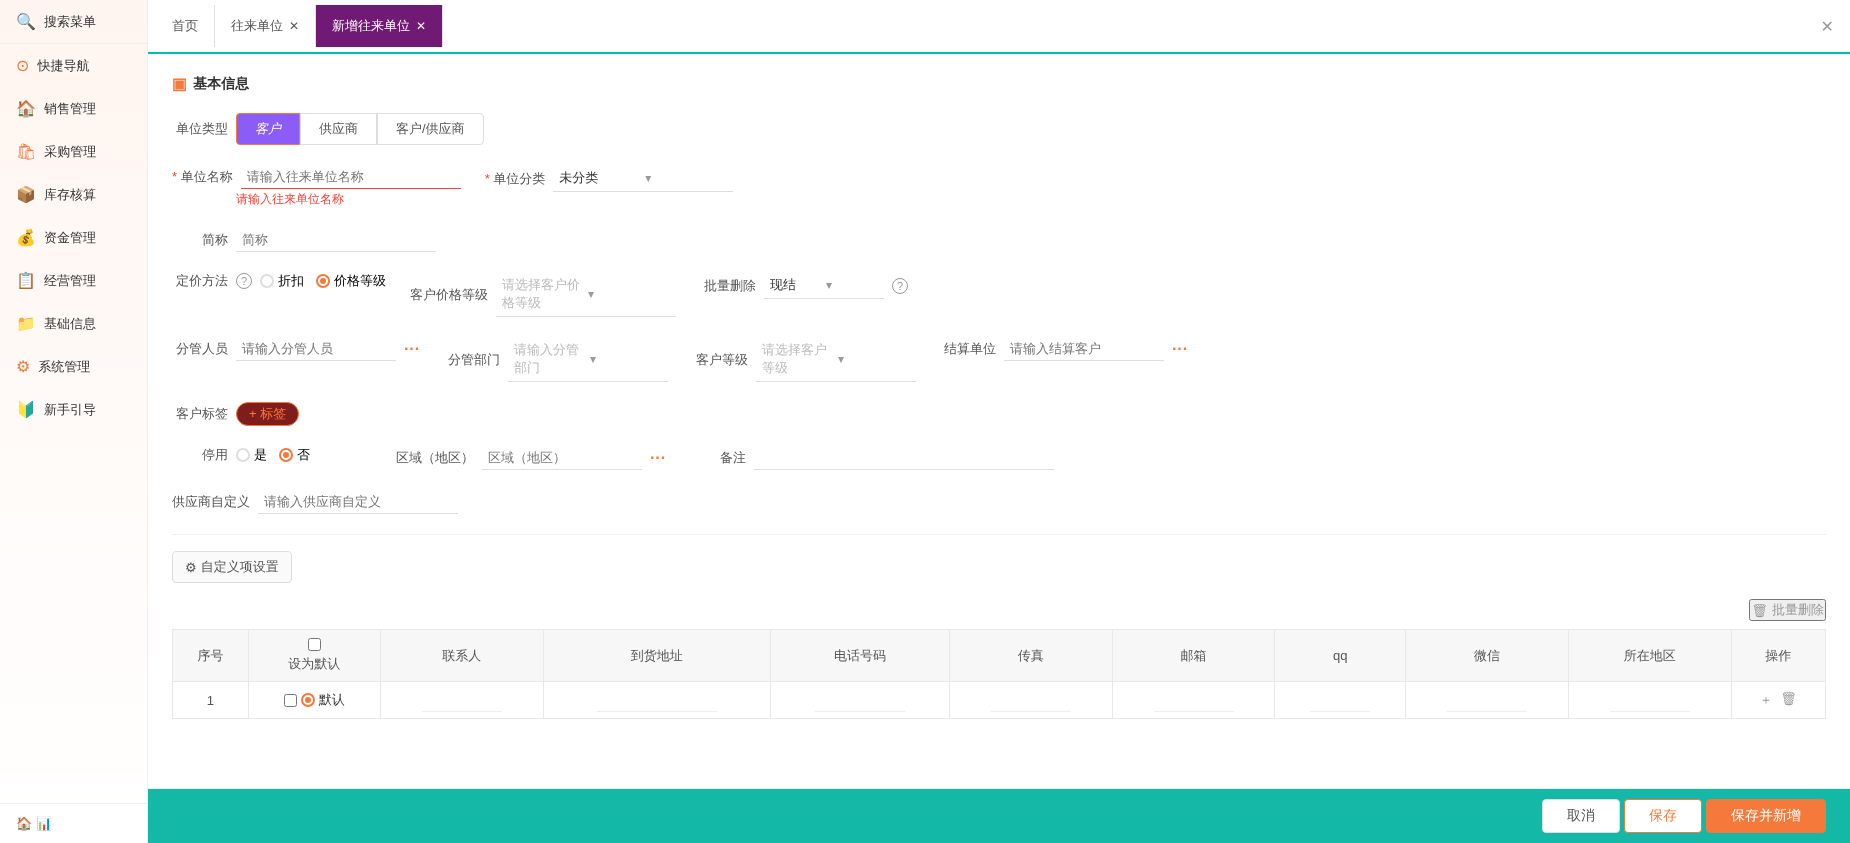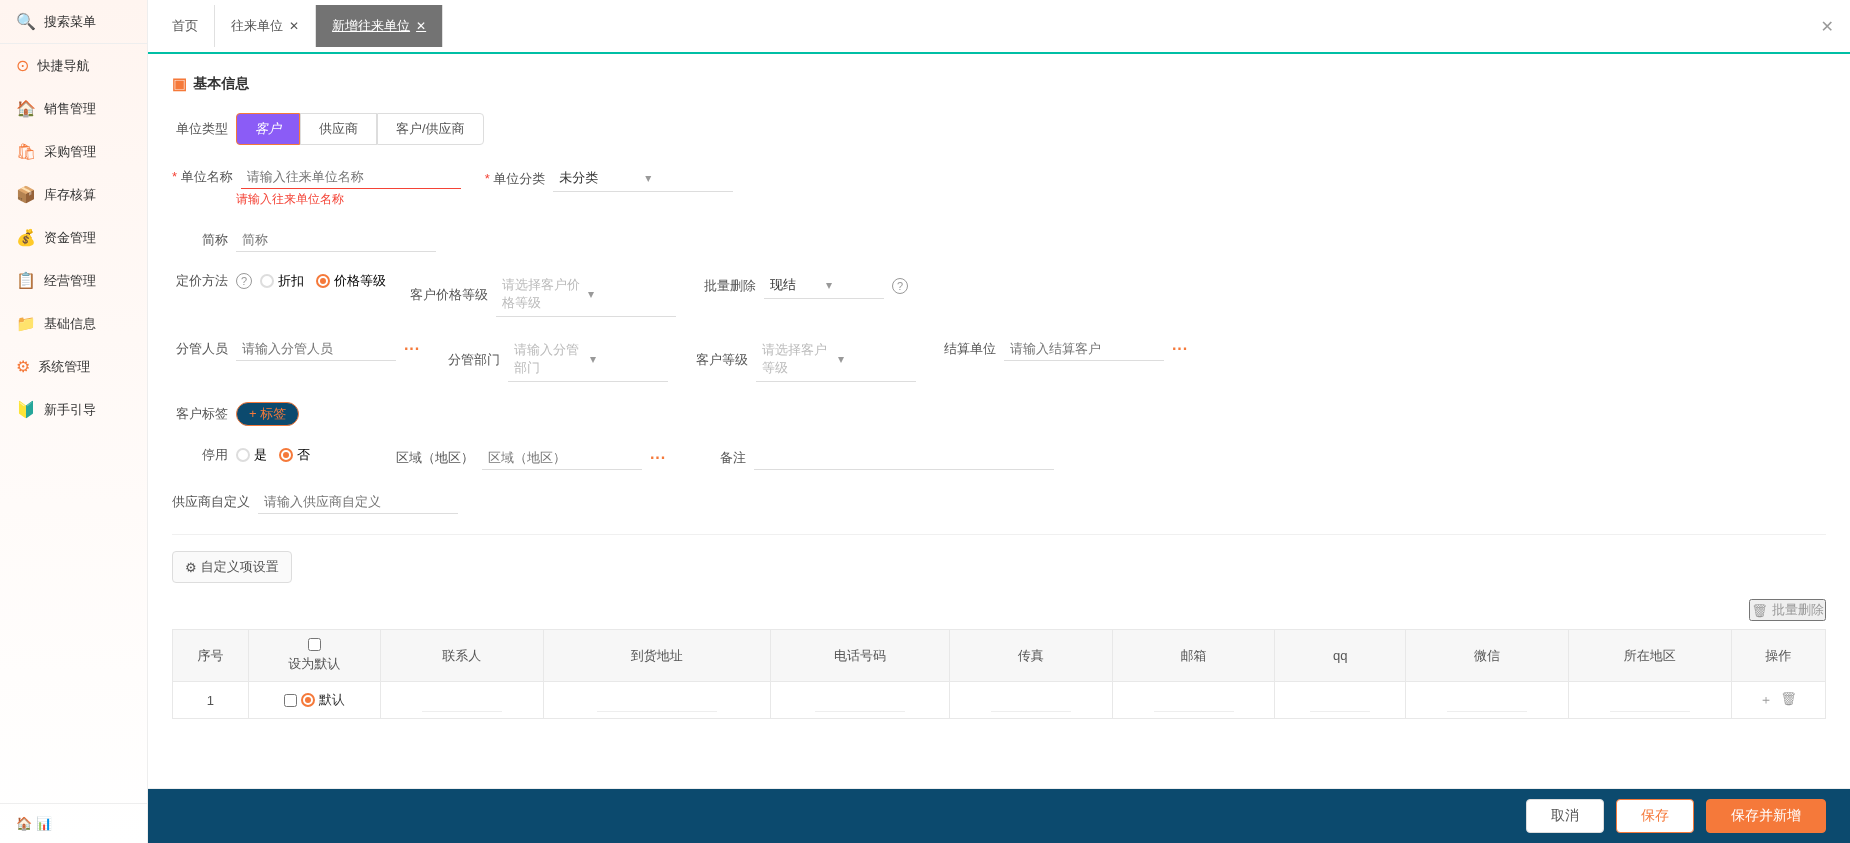--- a/index.html
+++ b/index.html
@@ -59,24 +59,23 @@
       align-items: center;
       gap: 6px;
       padding: 0 16px;
       height: 42px;
       cursor: pointer;
       font-size: 13px;
       color: #555;
       border-right: 1px solid #e0e0e0;
     }
     .tab.active {
-      background: #737373;
+      background: #701a75;
       color: #fff;
       font-weight: 500;
-      text-decoration: underline;
     }
     .tab .close { font-size: 12px; cursor: pointer; }
     .tab-close-all {
       margin-left: auto;
       color: #999;
       cursor: pointer;
       font-size: 16px;
       padding: 0 8px;
     }
 
@@ -201,21 +200,21 @@
     }
 
     
     .tag-btn {
       border: 1px solid #f5793a;
       color: #f5793a;
       border-radius: 20px;
       padding: 2px 12px;
       cursor: pointer;
       font-size: 13px;
-      background: #0c4a6e;
+      background: #7f1d1d;
     }
 
     
     .help-icon {
       width: 16px; height: 16px;
       border-radius: 50%;
       border: 1px solid #999;
       color: #999;
       font-size: 11px;
       display: flex; align-items: center; justify-content: center;
@@ -280,23 +279,23 @@
       font-size: 13px;
       color: #555;
       margin-bottom: 16px;
     }
 
     
     .bottom-bar {
       display: flex;
       align-items: center;
       justify-content: flex-end;
-      gap: 12px;
+      gap: 4px;
       padding: 10px 24px;
-      background: #0c4a6e;
+      background: #14b8a6;
       border-top: 1px solid #eee;
       flex-shrink: 0;
     }
     .btn-cancel {
       padding: 7px 24px;
       border: 1px solid #ddd;
       background: #fff;
       border-radius: 4px;
       cursor: pointer;
       font-size: 14px;

